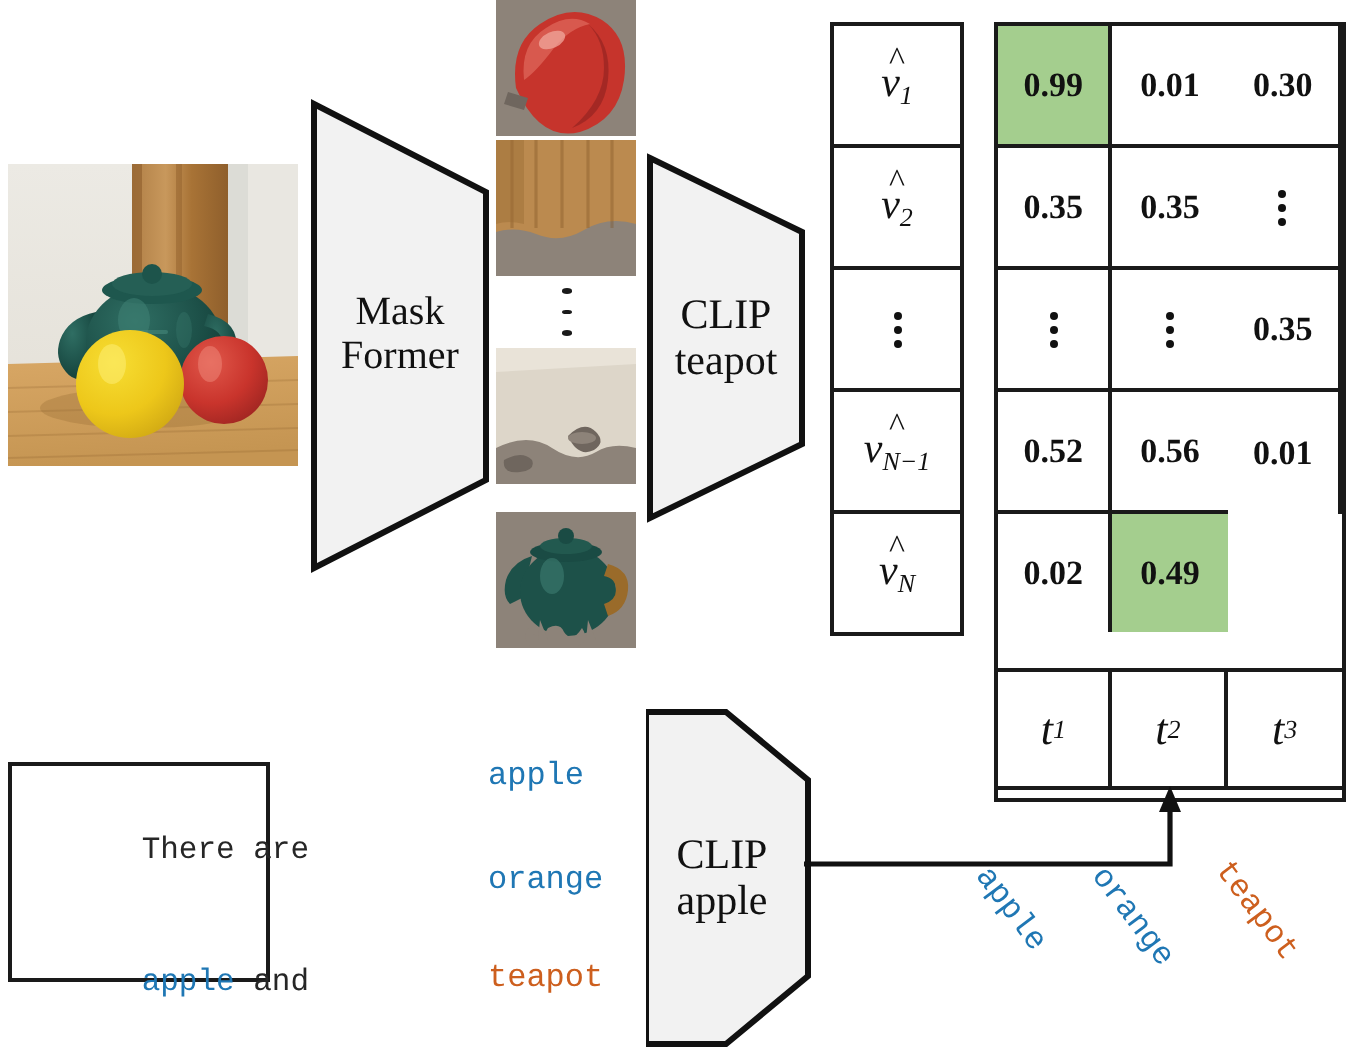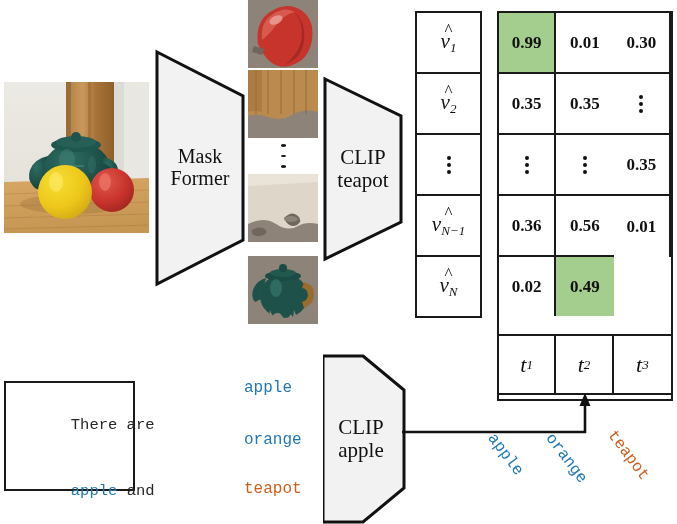--- a/index.html
+++ b/index.html
@@ -298,21 +298,21 @@
           <i></i>
           <i></i>
           <i></i>
         </span>
       </div>
 
     <div class="mcell">
         <span>0.35</span>
       </div>
     <div class="mcell">
-        <span>0.36</span>
+        <span>0.52</span>
       </div>
     <div class="mcell lastcol">
         <span>0.56</span>
       </div>
 
     <div class="mcell lastrow">
         <span>0.01</span>
       </div>
     <div class="mcell lastrow">
         <span>0.02</span>

